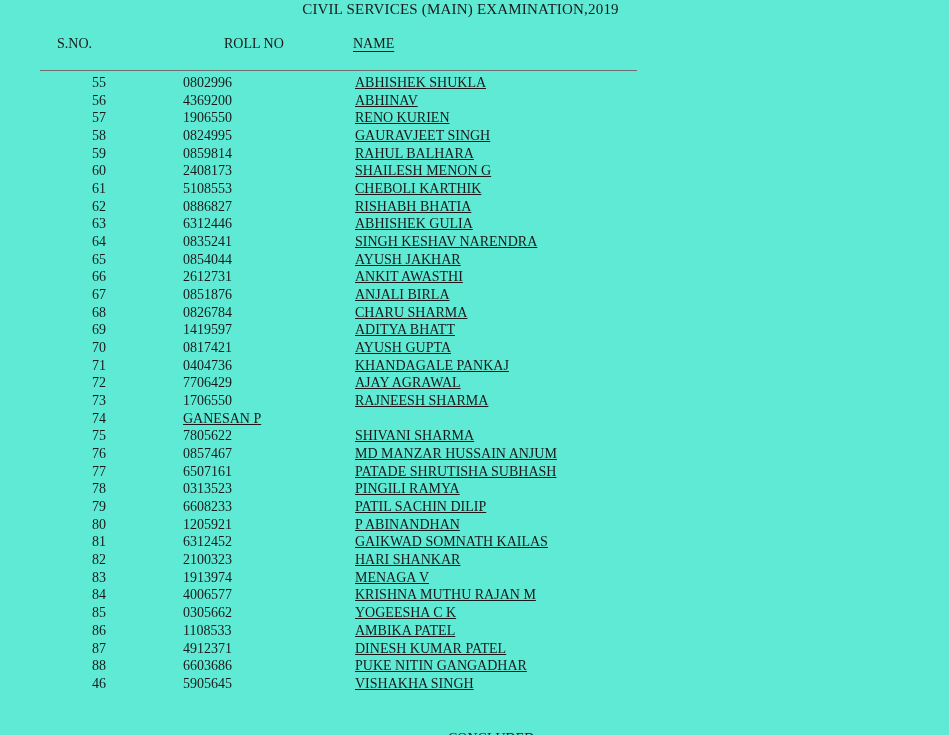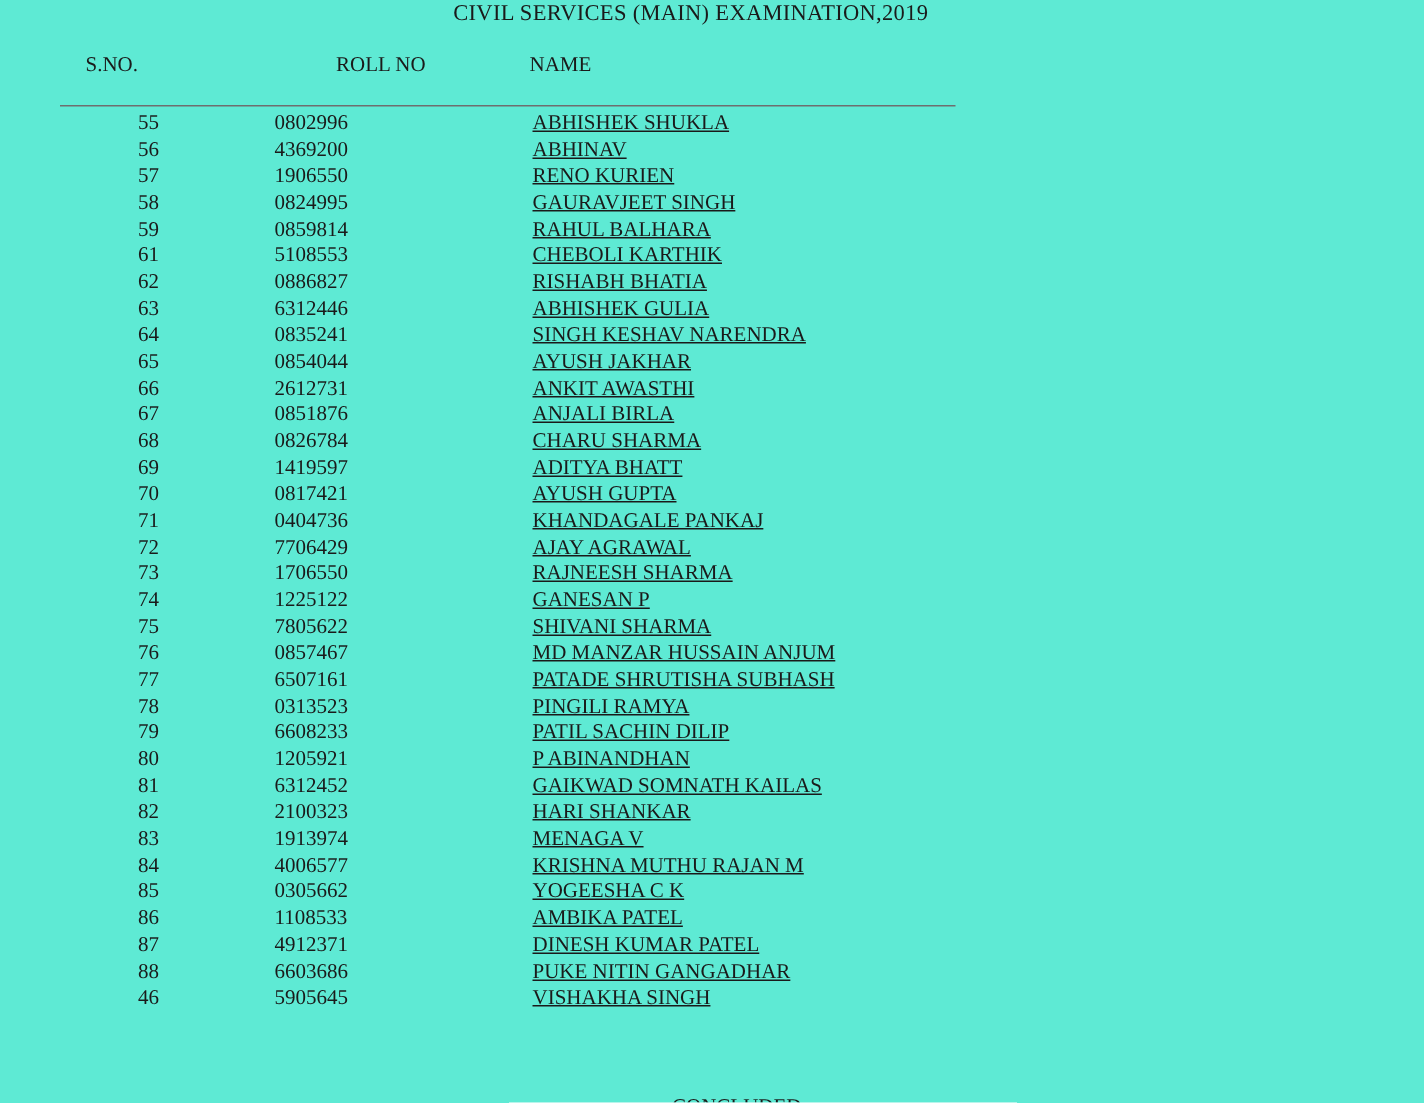--- a/index.html
+++ b/index.html
@@ -31,20 +31,21 @@
     position: absolute;
     top: 36px;
     font-size: 14px;
     line-height: 16px;
     white-space: nowrap;
   }
   .col-header.sno  { left: 57px; }
   .col-header.roll { left: 200px; margin-left: 24px; }
   .col-header.name {
     left: 353px;
+    text-decoration: underline;
     text-underline-offset: 3px;
   }
   .divider {
     position: absolute;
     top: 70px;
     left: 40px;
     width: 597px;
     height: 0;
     border-top: 1px solid #6e6e6e;
   }
@@ -110,20 +111,25 @@
     <span class="cell-sno">58</span>
     <span class="cell-roll">0824995</span>
     <span class="cell-name">GAURAVJEET SINGH</span>
   </div>
       <div class="row">
     <span class="cell-sno">59</span>
     <span class="cell-roll">0859814</span>
     <span class="cell-name">RAHUL BALHARA</span>
   </div>
       <div class="row">
+    <span class="cell-sno">60</span>
+    <span class="cell-roll">2408173</span>
+    <span class="cell-name">SHAILESH MENON G</span>
+  </div>
+      <div class="row">
     <span class="cell-sno">61</span>
     <span class="cell-roll">5108553</span>
     <span class="cell-name">CHEBOLI KARTHIK</span>
   </div>
       <div class="row">
     <span class="cell-sno">62</span>
     <span class="cell-roll">0886827</span>
     <span class="cell-name">RISHABH BHATIA</span>
   </div>
       <div class="row">
@@ -176,21 +182,20 @@
     <span class="cell-roll">7706429</span>
     <span class="cell-name">AJAY AGRAWAL</span>
   </div>
       <div class="row">
     <span class="cell-sno">73</span>
     <span class="cell-roll">1706550</span>
     <span class="cell-name">RAJNEESH SHARMA</span>
   </div>
       <div class="row">
     <span class="cell-sno">74</span>
-    <span class="cell-roll">1225122</span>
     <span class="cell-name">GANESAN P</span>
   </div>
       <div class="row">
     <span class="cell-sno">75</span>
     <span class="cell-roll">7805622</span>
     <span class="cell-name">SHIVANI SHARMA</span>
   </div>
       <div class="row">
     <span class="cell-sno">76</span>
     <span class="cell-roll">0857467</span>

